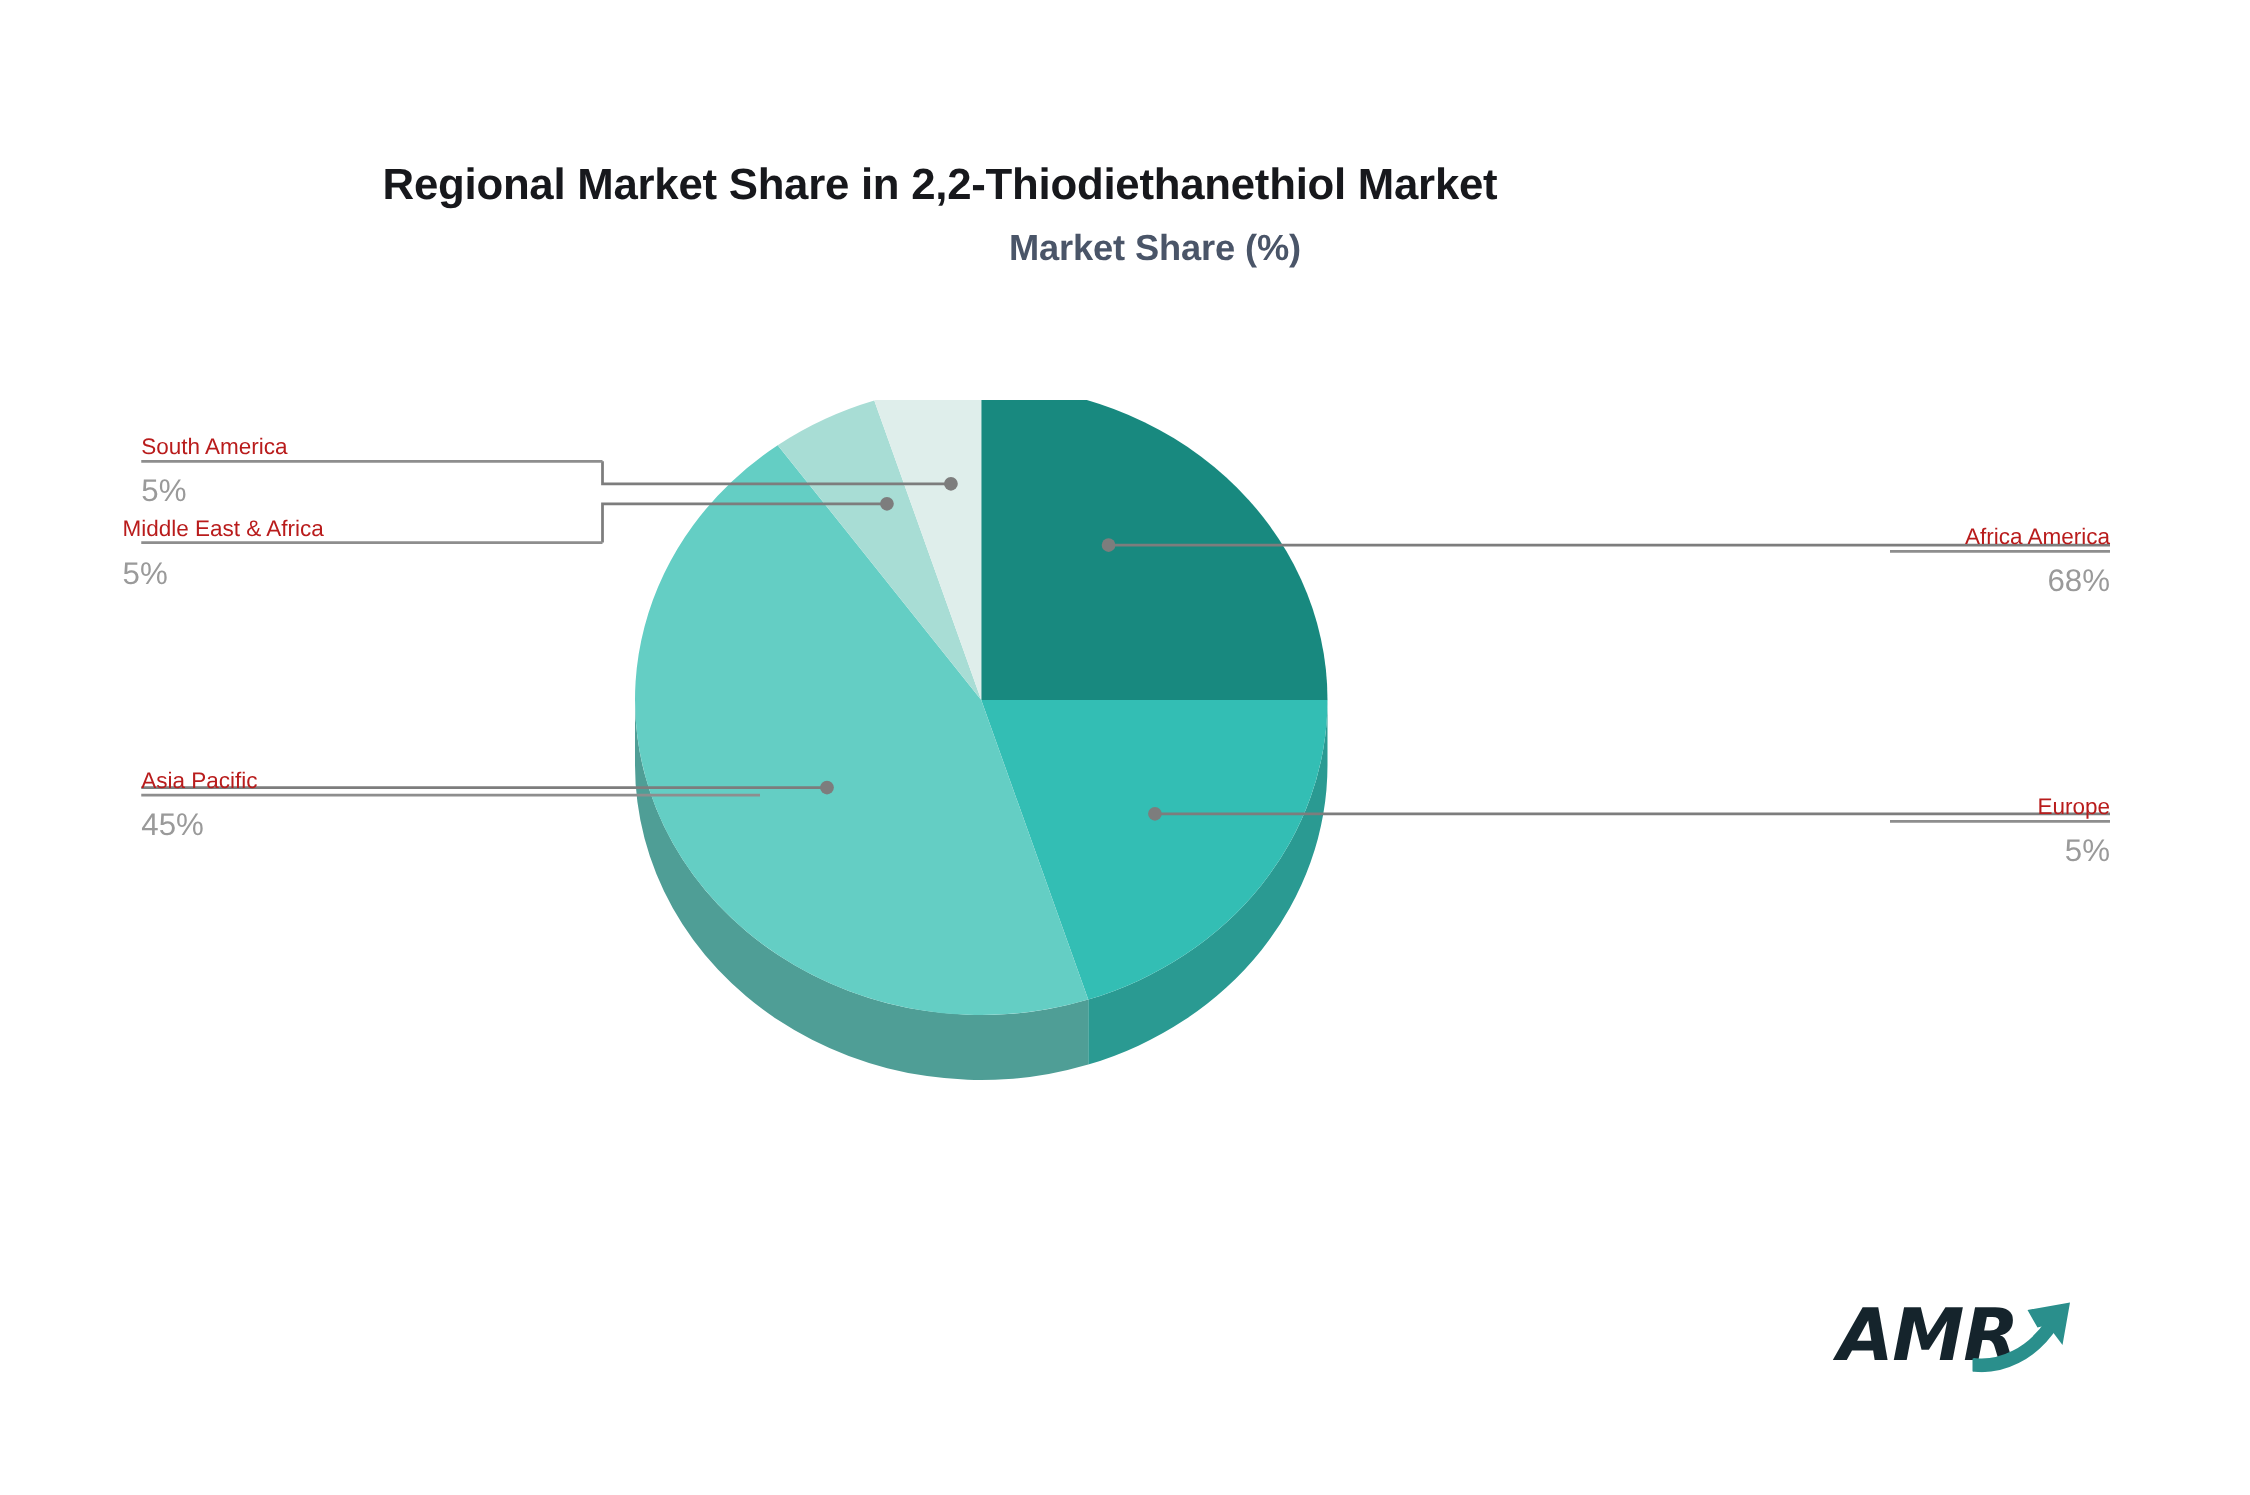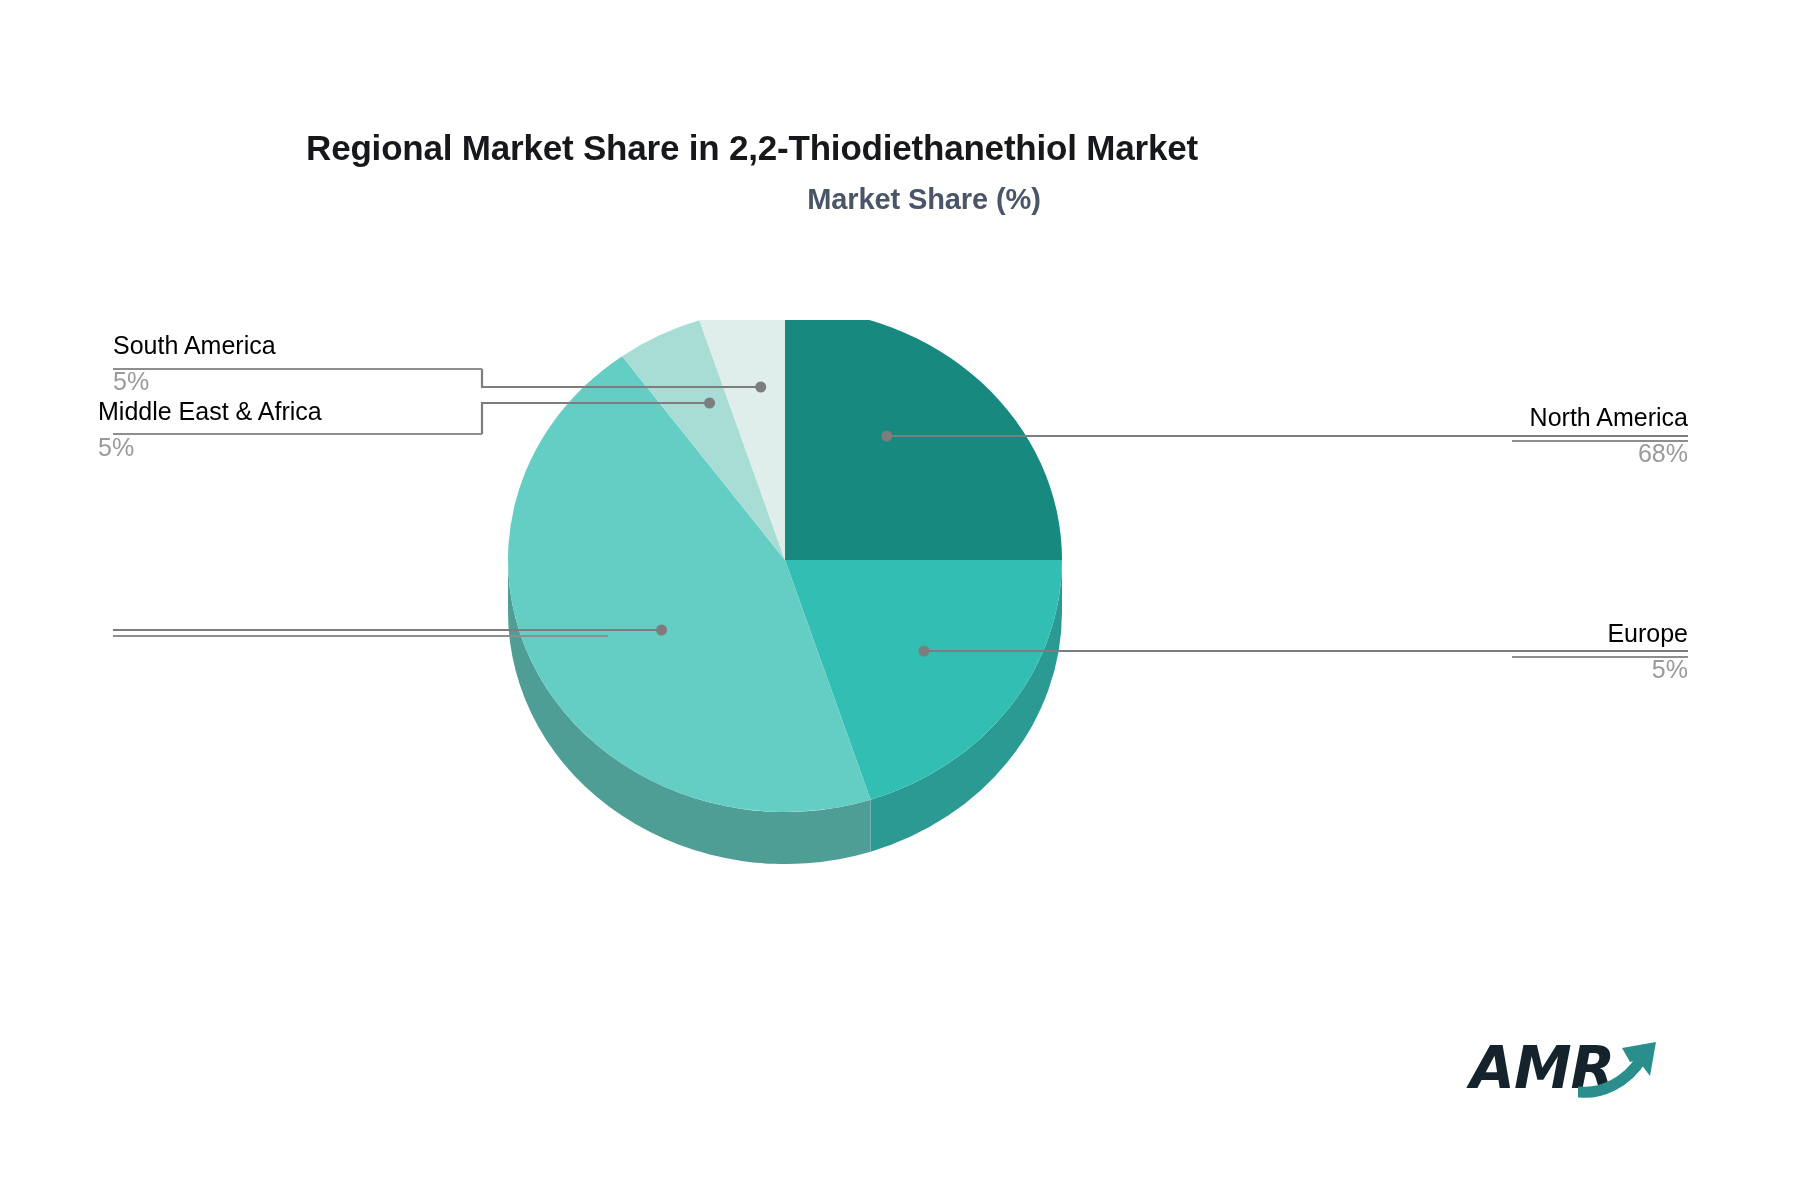--- a/index.html
+++ b/index.html
@@ -61,24 +61,25 @@
     position: absolute;
     left: 0; top: 0;
     width: 1800px; height: 1196px;
     pointer-events: none;
   }
   .callout {
     position: absolute;
     white-space: nowrap;
   }
   .callout .c-name {
-    font-size: 25px;
-    color: #000000;
+    font-size: 18px;
+    color: #b91c1c;
     line-height: 30px;
     display: block;
+    margin-top: 12px;
   }
   .callout .c-val {
     font-size: 25px;
     color: #9a9a9a;
     line-height: 34px;
     display: block;
     padding-top: 4px;
   }
   .callout.left { text-align: left; }
   .callout.right { text-align: right; }
@@ -162,23 +163,27 @@
   <div class="callout left" style="left:113px; top:330px;">
     <span class="c-name">South America</span>
     <span class="c-val">5%</span>
   </div>
 
   <div class="callout left" style="left:98px; top:396px;">
     <span class="c-name">Middle East &amp; Africa</span>
     <span class="c-val">5%</span>
   </div>
 
+  <div class="callout left" style="left:113px; top:597px;">
+    <span class="c-name">Asia Pacific</span>
+    <span class="c-val">45%</span>
+  </div>
 
   <div class="callout right" style="right:112px; top:402px;">
-    <span class="c-name">North America</span>
+    <span class="c-name">Africa America</span>
     <span class="c-val">68%</span>
   </div>
 
   <div class="callout right" style="right:112px; top:618px;">
     <span class="c-name">Europe</span>
     <span class="c-val">5%</span>
   </div>
 
   <div id="logo">
     <div class="amr-text">AMR</div>

